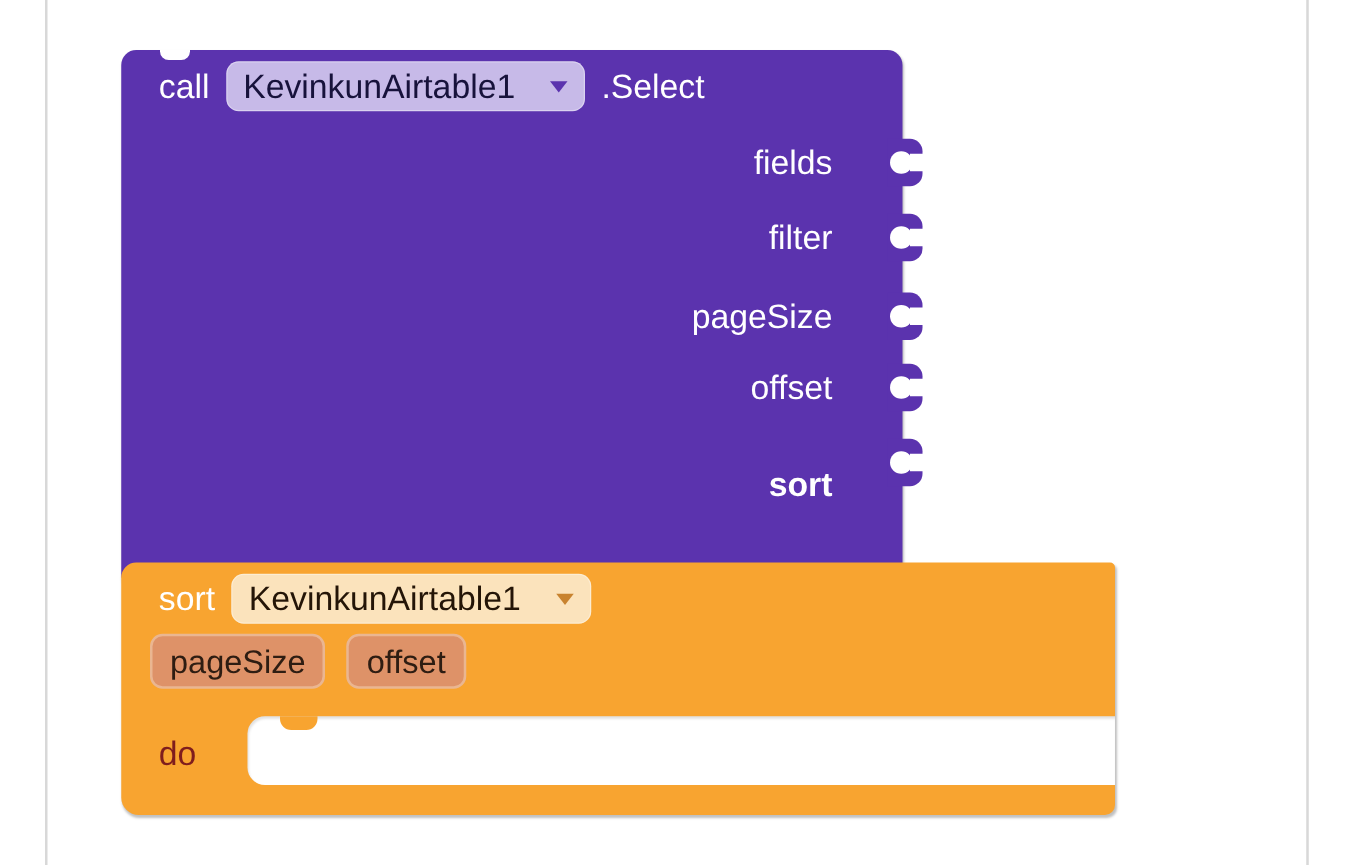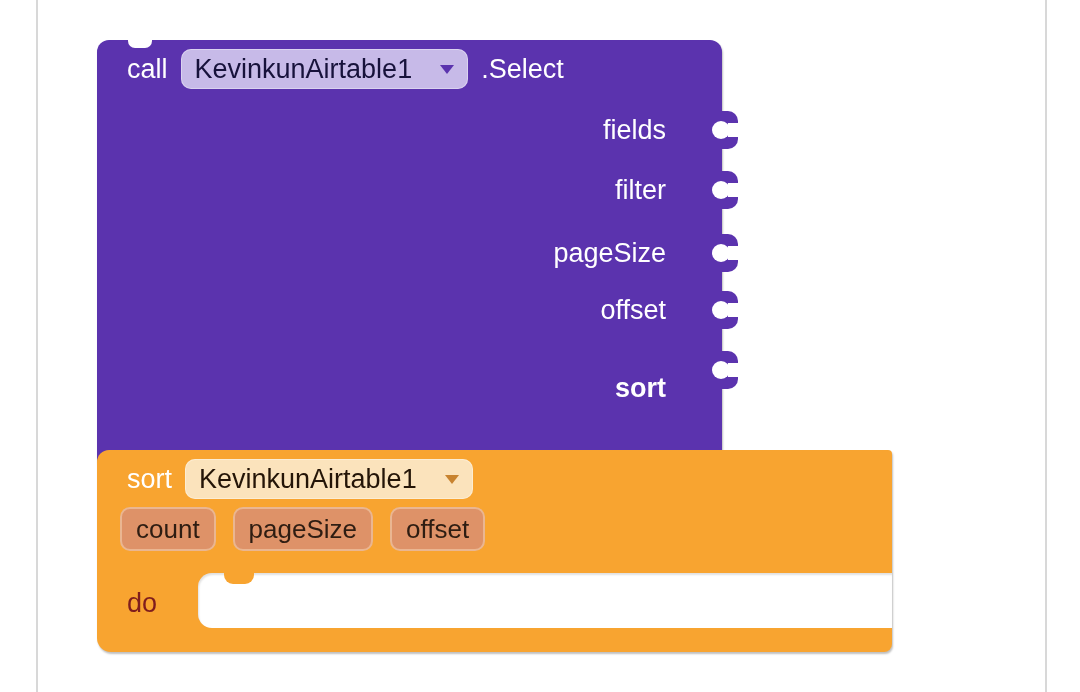--- a/index.html
+++ b/index.html
@@ -136,21 +136,20 @@
   <div class="block orange-block">
     <div class="header-row">
       <span class="block-label">sort</span>
       <span class="dropdown dd-cream">
         <span class="dd-text">KevinkunAirtable1</span>
         <span class="arrow arrow-orange"></span>
       </span>
     </div>
 
     <div class="chips-row">
-      <span class="chip">count</span>
       <span class="chip">pageSize</span>
       <span class="chip">offset</span>
     </div>
 
     <span class="do-label">do</span>
 
     <div class="do-slot">
       <div class="slot-notch"></div>
     </div>
   </div>

